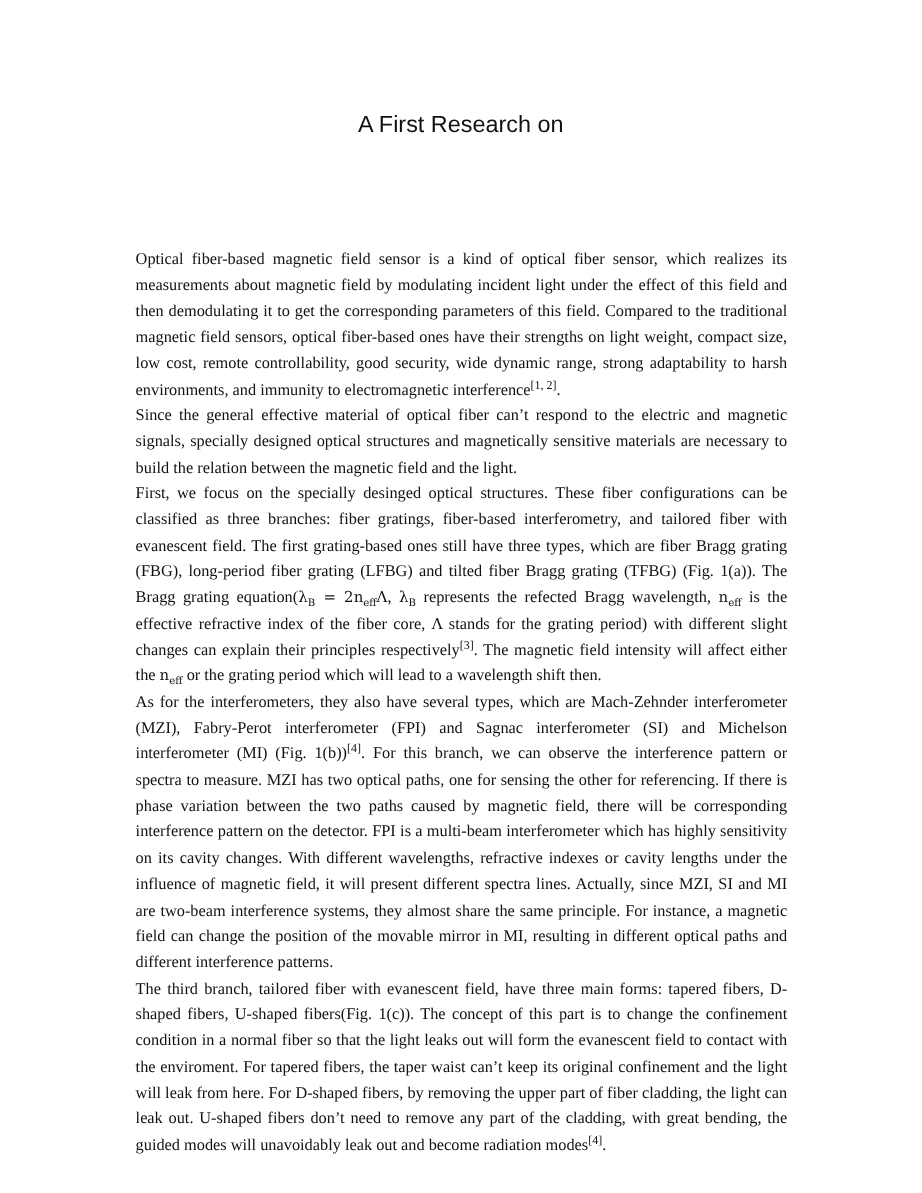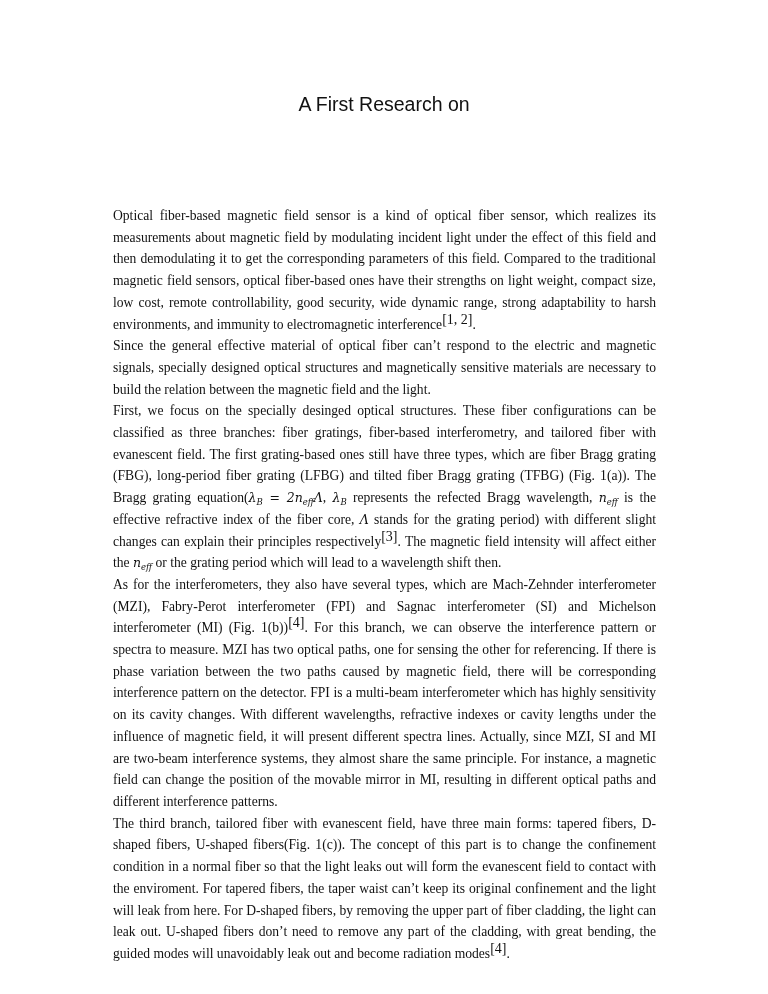--- a/index.html
+++ b/index.html
@@ -15,22 +15,22 @@
   .byline {
     position: absolute; left: 0; width: 768px; text-align: center; top: 178px;
     font-family: "Liberation Serif", serif; font-size: 14px; color: #111; margin: 0;
   }
   .body {
     position: absolute; left: 113px; top: 205px; width: 543px;
     font-family: "Liberation Serif", serif; font-size: 13.6px; line-height: 21.7px;
     color: #111; text-align: justify;
   }
   .body p { margin: 0; }
-  sup { font-size: 14px; line-height: 0; vertical-align: 5px; }
-  .m { font-family: "DejaVu Serif", serif; font-style: italic; font-size: 12.5px; }
+  sup { font-size: 10px; line-height: 0; vertical-align: 5px; }
+  .m { font-family: "DejaVu Serif", serif; font-size: 12.5px; }
   .m sub { font-size: 8.5px; line-height: 0; vertical-align: -3px; }
 </style>
 </head>
 <body>
 
 <div class="page">
   <h1 class="title t1">A First Research on</h1>
 
   <div class="body">
     <p><span>Optical fiber-based magnetic field sensor is a kind of optical fiber sensor, which realizes its measurements about magnetic field by modulating incident light under the effect of this field and then demodulating it to get the corresponding parameters of this field. Compared to the traditional magnetic field sensors, optical fiber-based ones have their strengths on light weight, compact size, low cost, remote controllability, good security, wide dynamic range, strong adaptability to harsh environments, and immunity to electromagnetic interference</span><sup>[1, 2]</sup><span>.</span></p>

